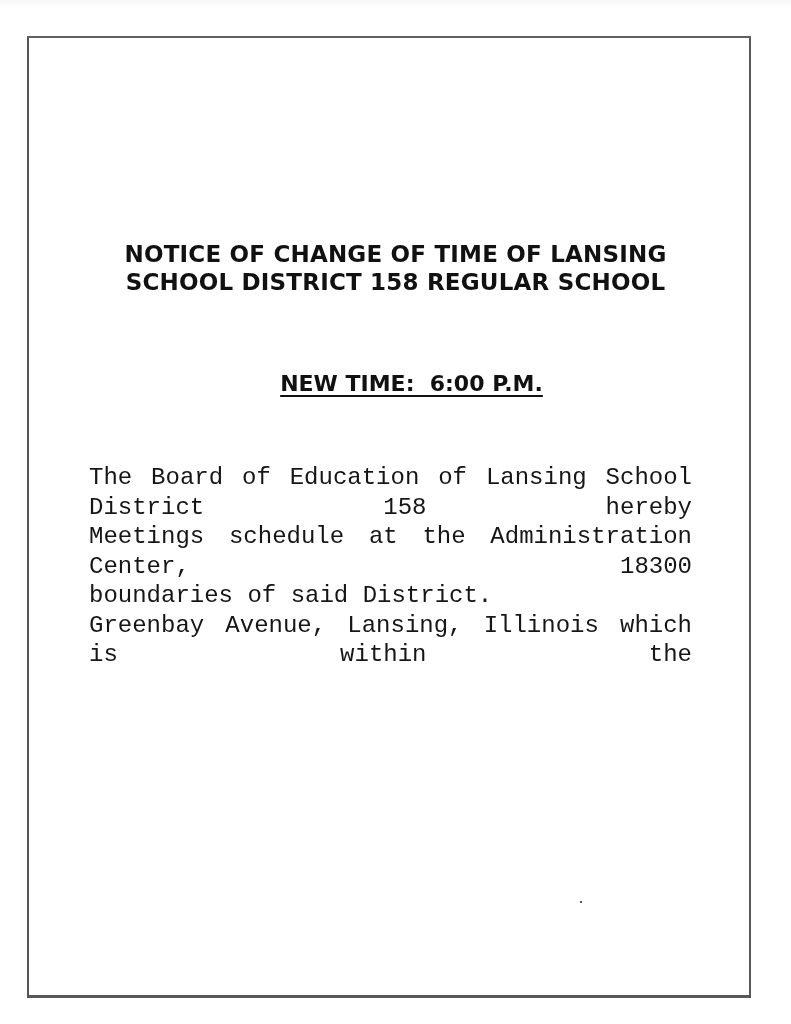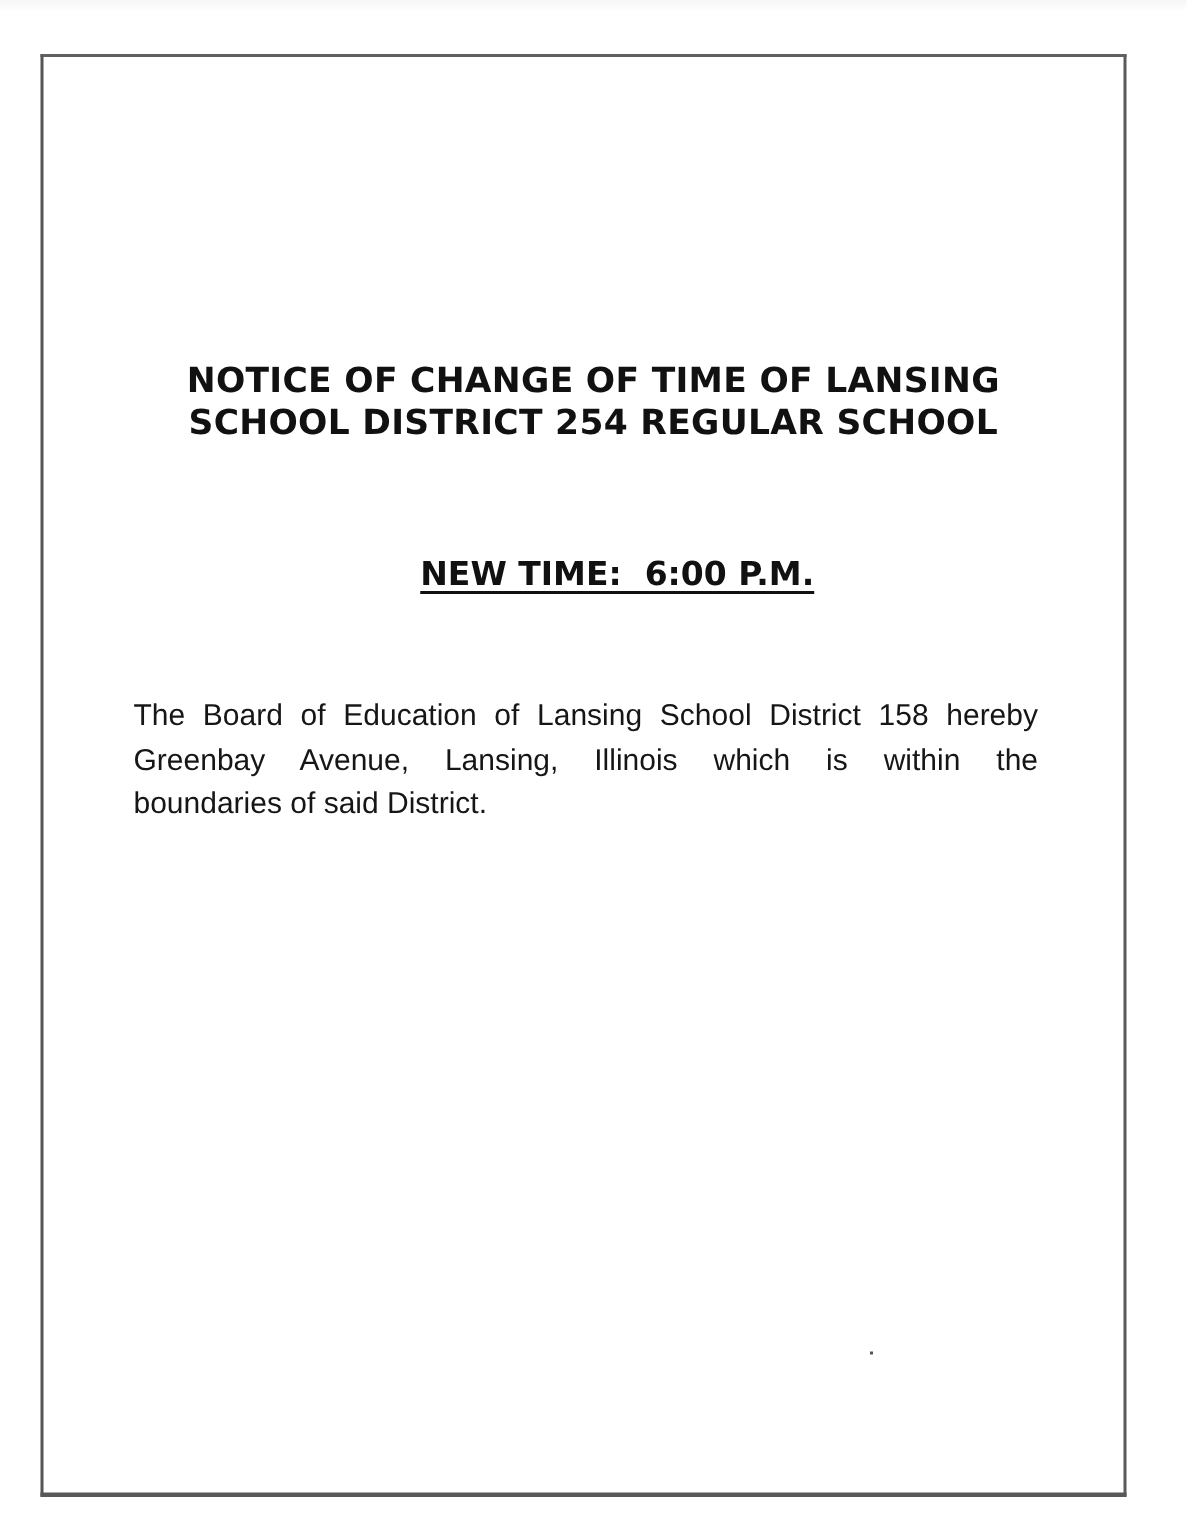--- a/index.html
+++ b/index.html
@@ -61,22 +61,22 @@
       text-decoration: underline;
       text-decoration-thickness: 2px;
       text-underline-offset: 4px;
       white-space: pre;
     }
     .body-para {
       position: absolute;
       left: 89px;
       width: 603px;
       top: 463px;
-      font-family: Liberation Sans, sans-serif;
-      font-size: 20px;
+      font-family: Liberation Mono, monospace;
+      font-size: 24px;
       line-height: 29.5px;
       color: #161616;
       text-align: justify;
     }
     .body-para .line {
       display: block;
       text-align: justify;
       text-align-last: justify;
     }
     .body-para .line.last {
@@ -109,28 +109,29 @@
   </style>
 </head>
 <body>
 
 <div class="page">
   <div class="top-smudge"></div>
   <div class="frame"></div>
 
   <div class="title">
     <span class="line">NOTICE OF CHANGE OF TIME OF LANSING</span>
-    <span class="line">SCHOOL DISTRICT 254 REGULAR SCHOOL</span>
+    <span class="line">SCHOOL DISTRICT 158 REGULAR SCHOOL</span>
   </div>
 
   <div class="new-time">
     <span>NEW TIME:  6:00 P.M.</span>
   </div>
 
   <div class="body-para">
     <span class="line">The Board of Education of Lansing School District 158 hereby</span>
+    <span class="line">Meetings schedule at the Administration Center, 18300</span>
+    <span class="line last">boundaries of said District.</span>
     <span class="line">Greenbay Avenue, Lansing, Illinois which is within the</span>
-    <span class="line last">boundaries of said District.</span>
   </div>
 
 
   <div class="speck"></div>
 </div>
 
 </body></html>

